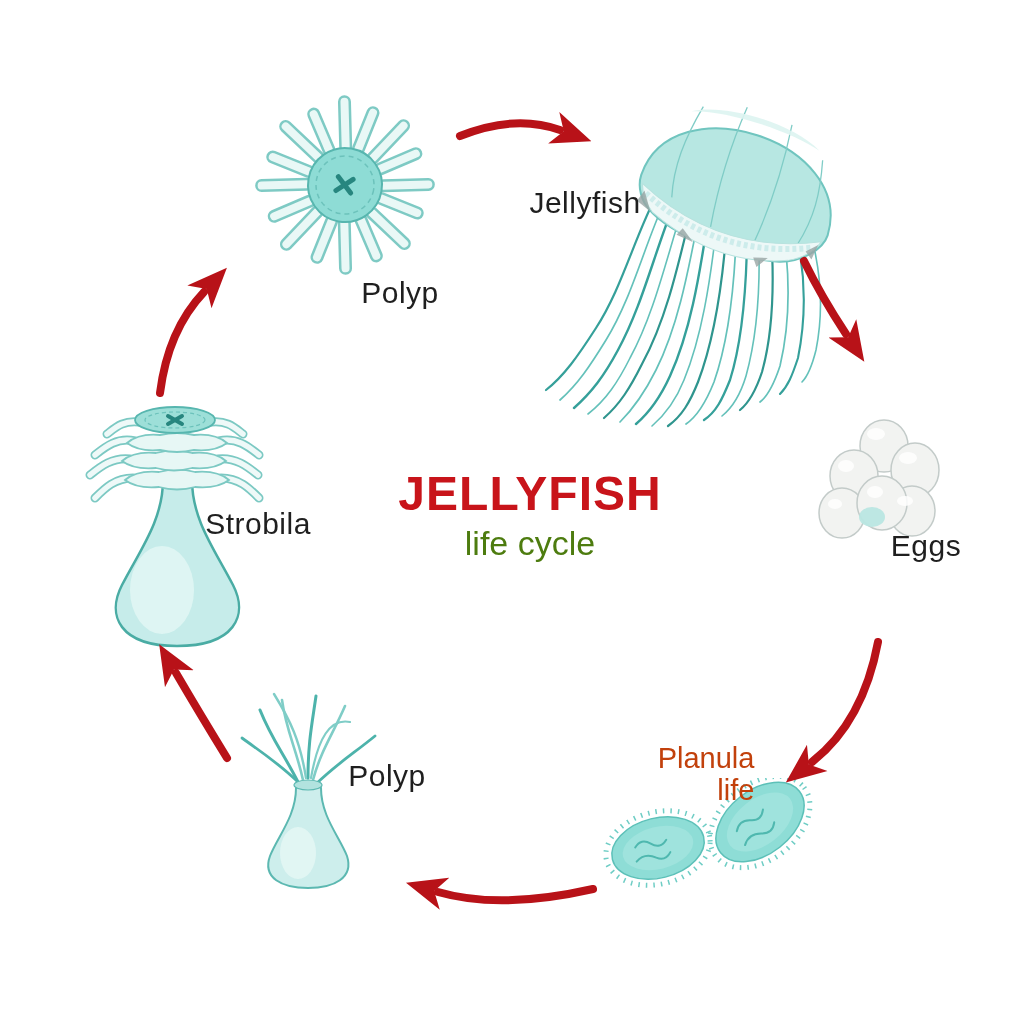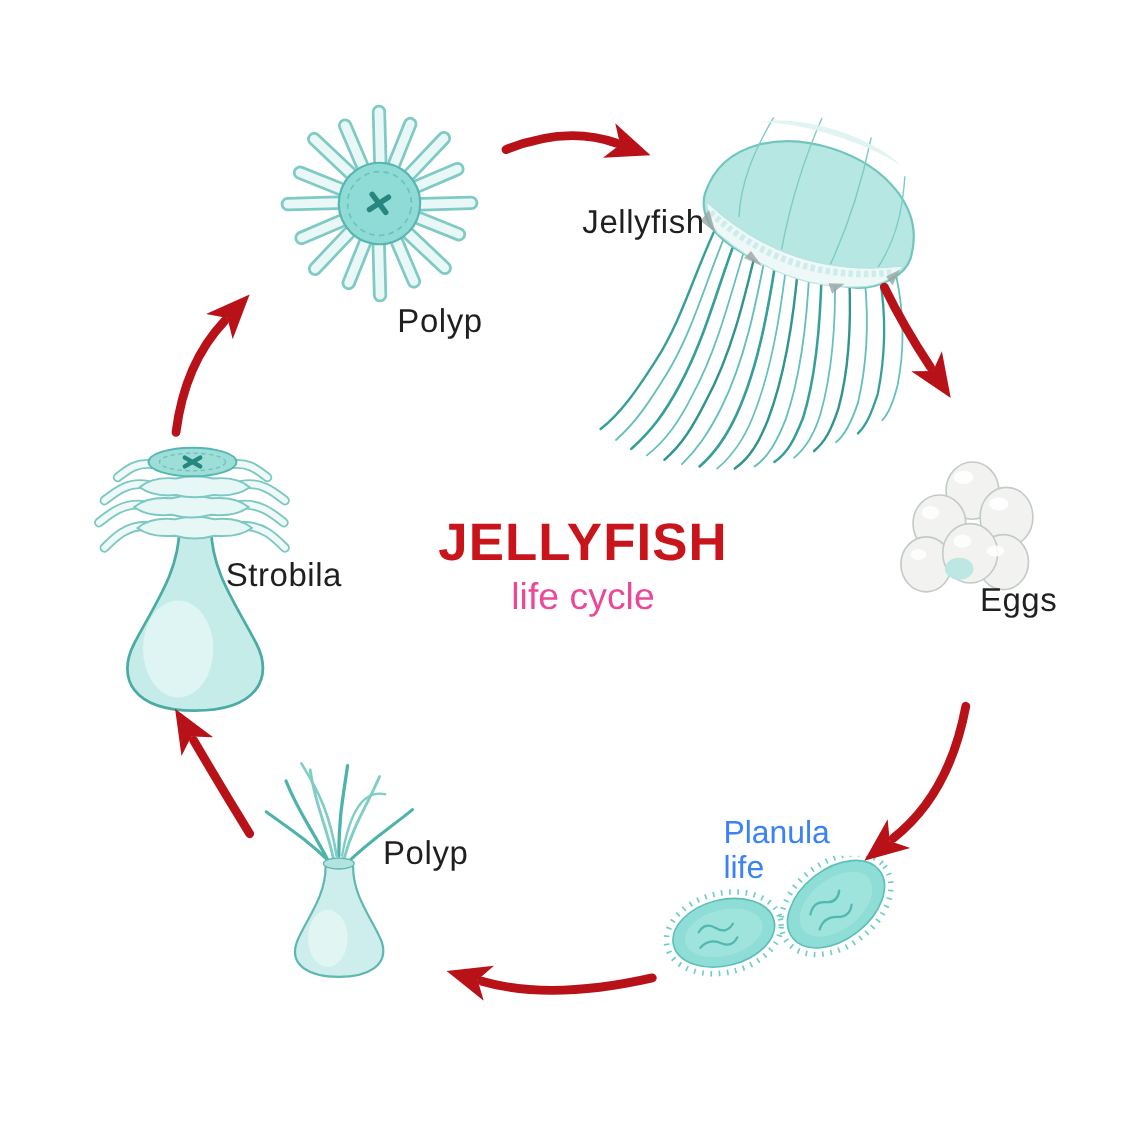--- a/index.html
+++ b/index.html
@@ -8,32 +8,32 @@
     overflow:hidden;font-family:"Liberation Sans",sans-serif;
   }
   .illo{position:absolute;}
   .arrows{position:absolute;left:0;top:0;pointer-events:none;}
   .label{
     position:absolute;transform:translate(-50%,-50%);
     font-size:30px;color:#1f1f1f;white-space:nowrap;letter-spacing:0.5px;
   }
   .label-multi{
     position:absolute;transform:translate(-50%,-50%);
-    font-size:29px;color:#3b82f6;text-align:left;line-height:1.12;
+    font-size:29px;color:#c2410c;text-align:right;line-height:1.12;
   }
   .title-block{
     position:absolute;left:530px;top:515px;transform:translate(-50%,-50%);
     text-align:center;
   }
   .title-main{
     font-size:48px;font-weight:bold;color:#c8141a;letter-spacing:1px;
     line-height:1.0;
   }
   .title-sub{
-    font-size:34px;color:#ec4899;margin-top:8px;line-height:1.0;
+    font-size:34px;color:#4d7c0f;margin-top:8px;line-height:1.0;
   }
 </style>
 </head>
 <body>
 
 <div class="canvas">
 
   <svg class="illo" style="left:245px;top:85px" width="200" height="200" viewBox="0 0 200 200">
     <g transform="translate(100,100) rotate(10)">
       <g id="eph-arms" stroke-linecap="round" fill="none">

